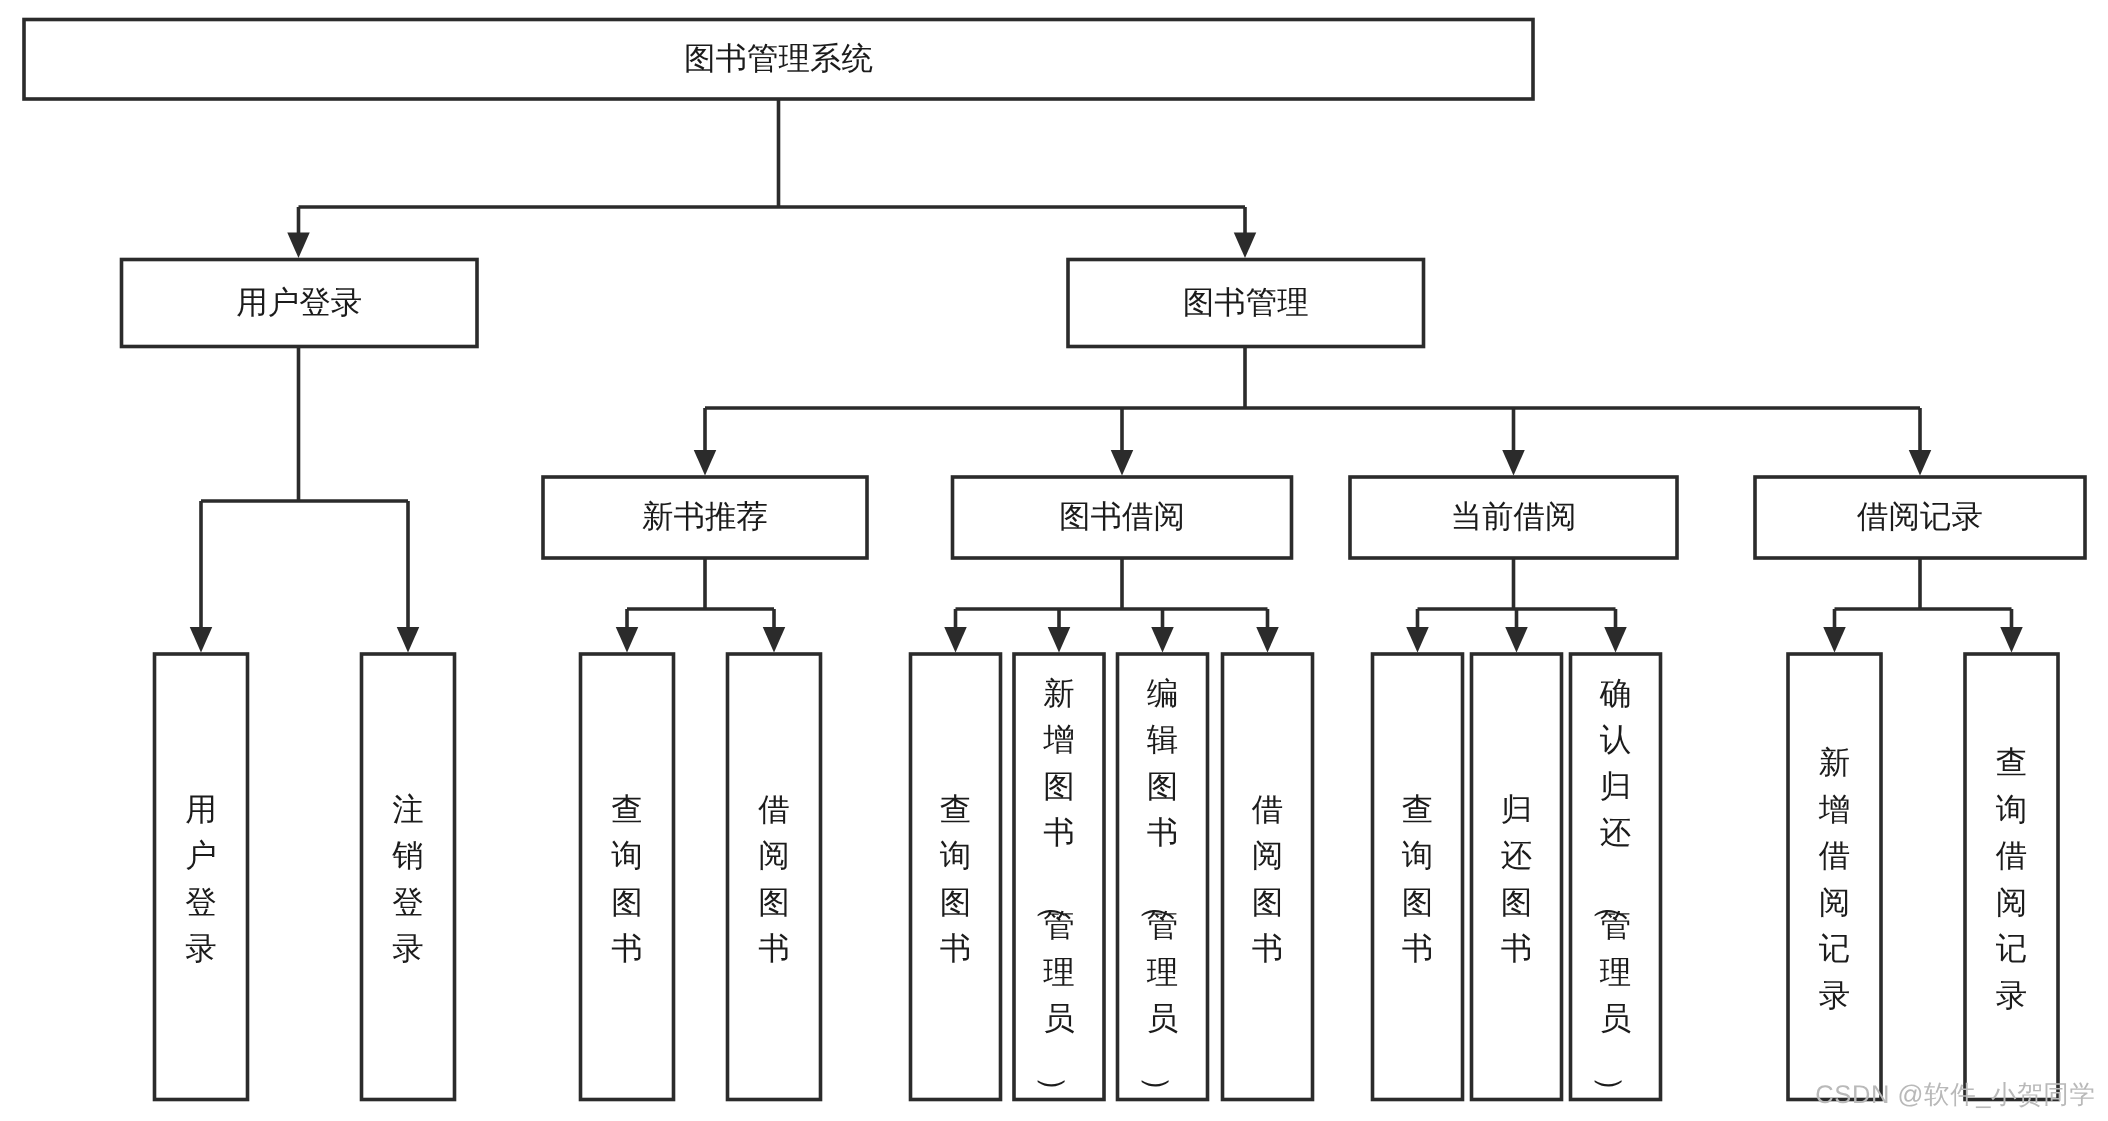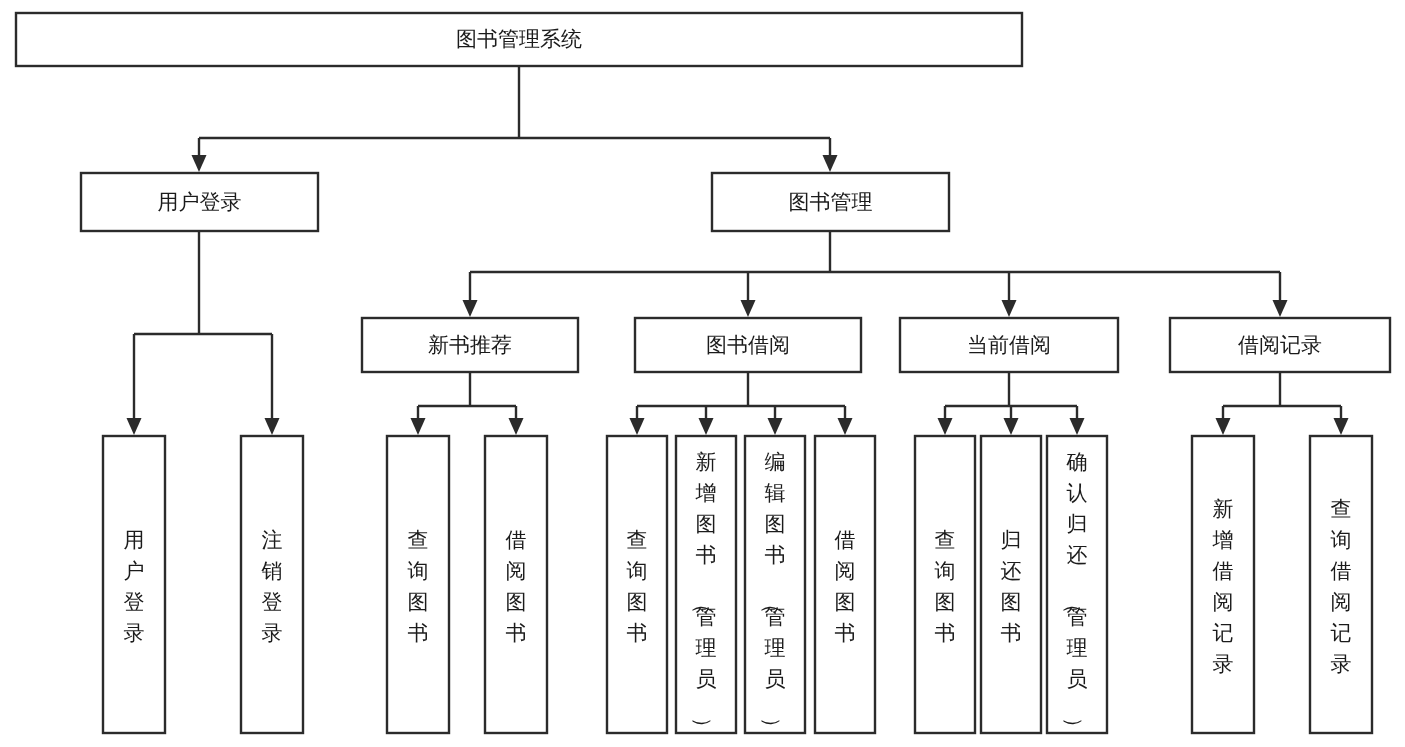--- a/index.html
+++ b/index.html
@@ -218,14 +218,15 @@
           <rect class="node-box" x="1192" y="436" width="62" height="297"></rect>
           <text class="node-label-v" x="1223" y="515.5"><tspan x="1223" dy="0">新</tspan><tspan x="1223" dy="31">增</tspan><tspan x="1223" dy="31">借</tspan><tspan x="1223" dy="31">阅</tspan><tspan x="1223" dy="31">记</tspan><tspan x="1223" dy="31">录</tspan></text>
         </g>
         <g>
           <rect class="node-box" x="1310" y="436" width="62" height="297"></rect>
           <text class="node-label-v" x="1341" y="515.5"><tspan x="1341" dy="0">查</tspan><tspan x="1341" dy="31">询</tspan><tspan x="1341" dy="31">借</tspan><tspan x="1341" dy="31">阅</tspan><tspan x="1341" dy="31">记</tspan><tspan x="1341" dy="31">录</tspan></text>
         </g>
       </g>
   </svg>
 
+  <div class="watermark-text">CSDN @软件_小贺同学</div>
 
 </div>
 
 </body></html>

